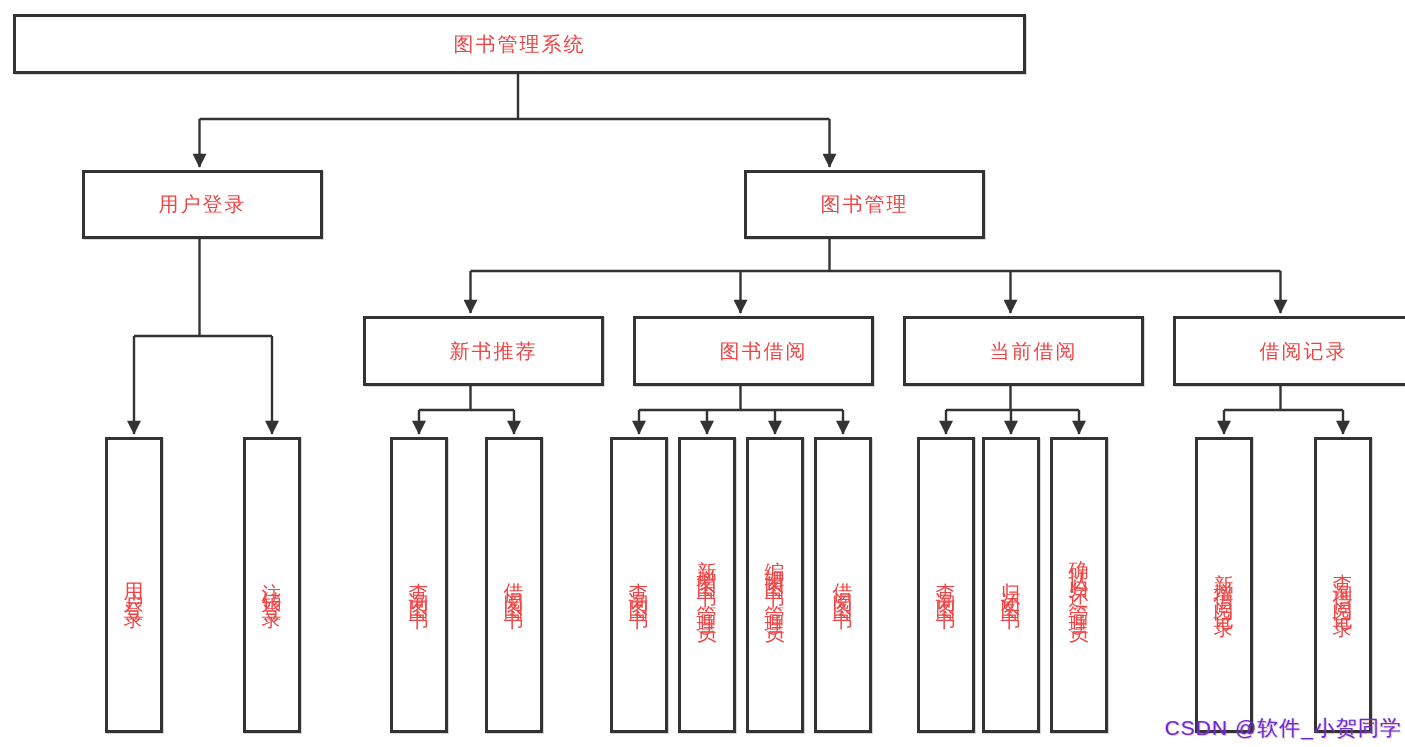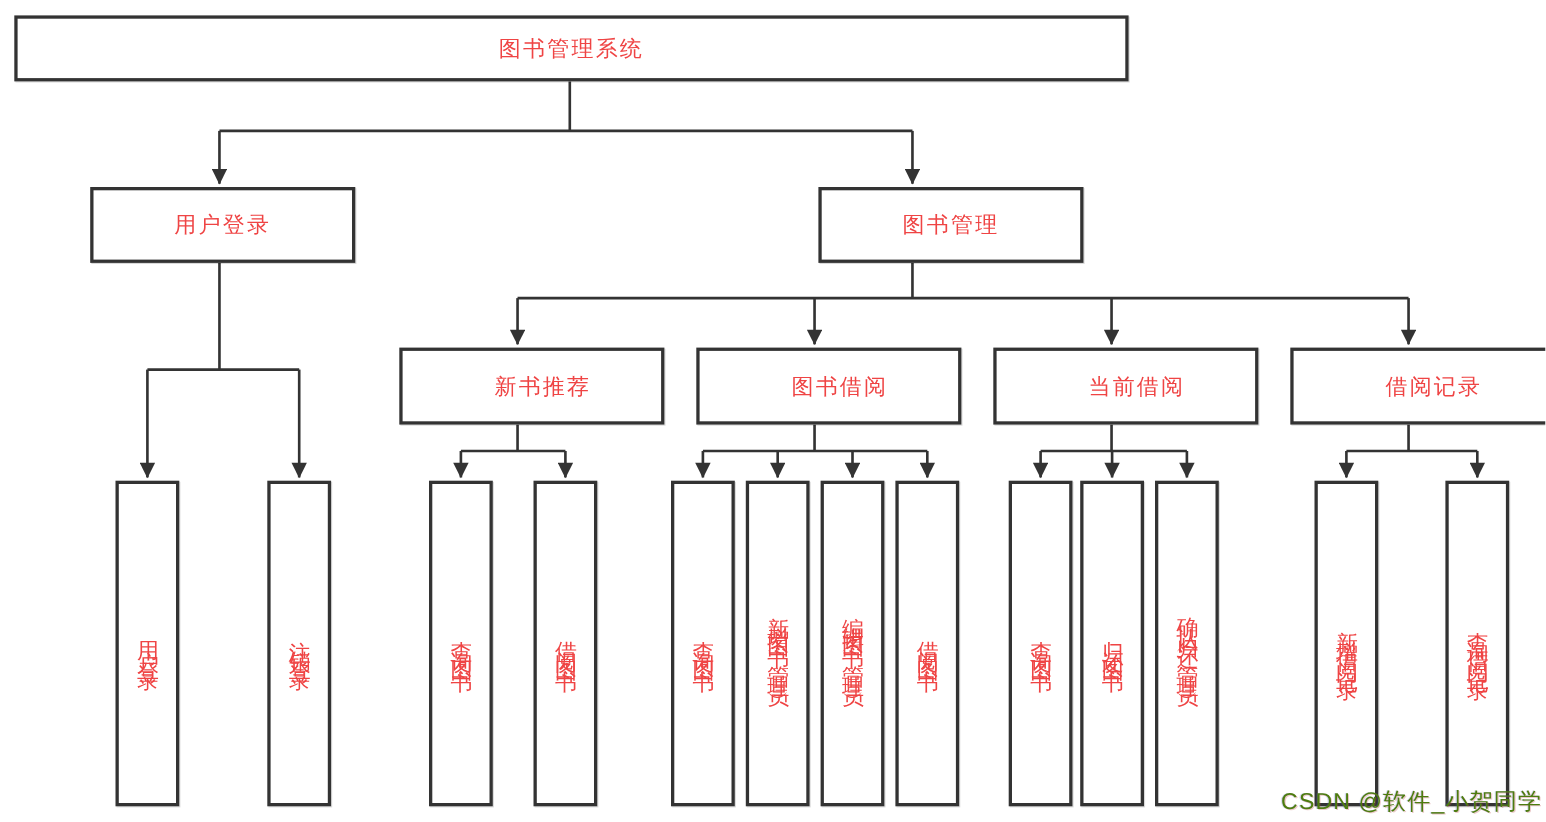--- a/index.html
+++ b/index.html
@@ -39,21 +39,21 @@
     font-size: 20px;
     padding: 6px 0;
     box-sizing: border-box;
   }
   .node span { display: block; }
   .watermark {
     position: absolute;
     right: 3px;
     bottom: 5px;
     font-size: 21px;
-    color: #4d7c0f;
+    color: #6d28d9;
     letter-spacing: 1px;
     text-shadow: 1px 1px 0 rgba(190,80,80,0.30), -1px 0 0 rgba(80,90,190,0.25);
     z-index: 5;
     white-space: nowrap;
   }
 </style>
 </head>
 <body>
 
 <div class="canvas">

